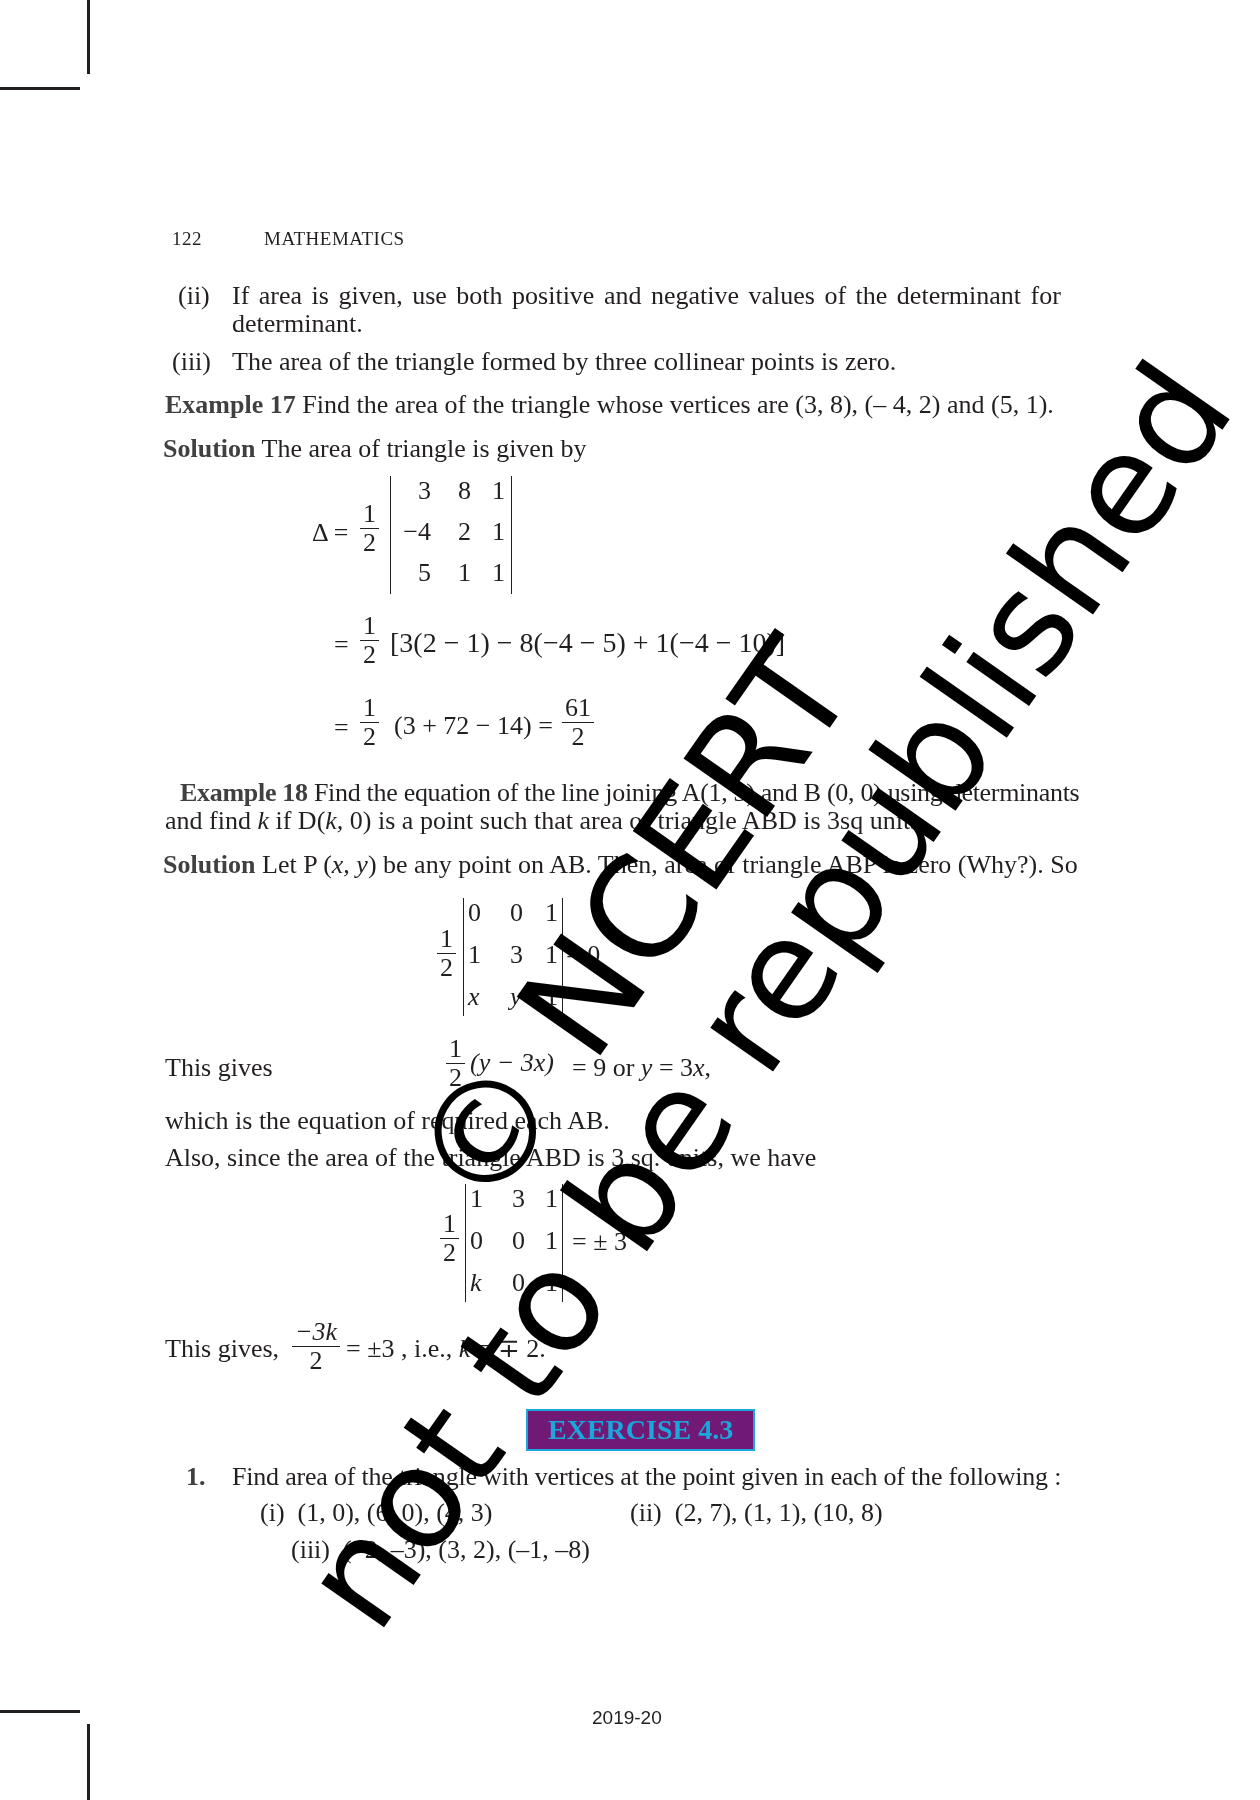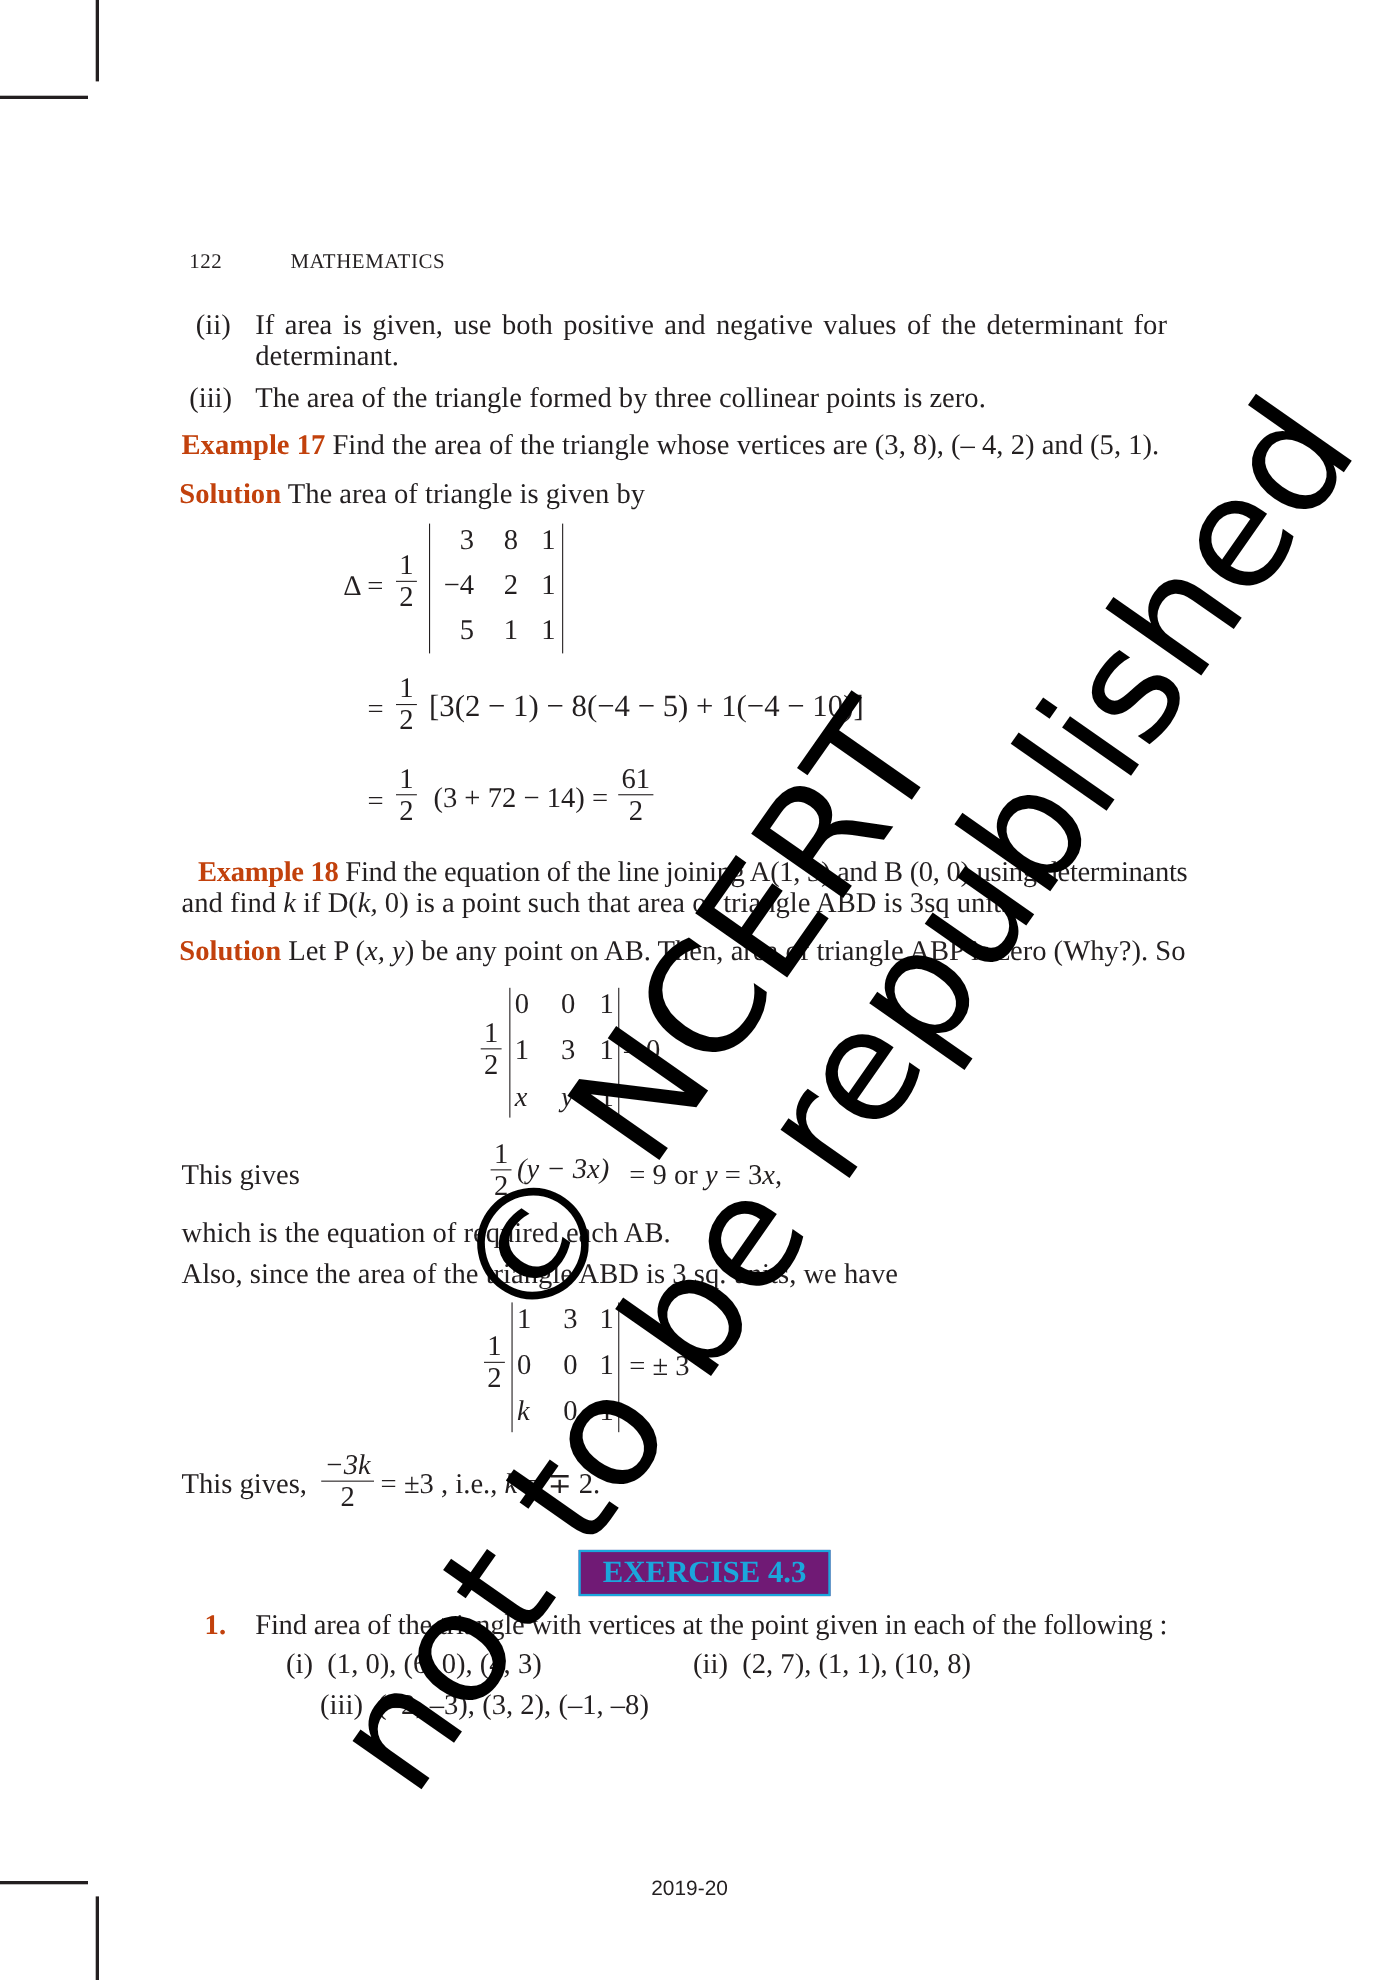--- a/index.html
+++ b/index.html
@@ -1,20 +1,20 @@
 <!DOCTYPE html>
 <html><head>
 <meta charset="utf-8">
 <style>
   html, body { margin:0; padding:0; }
   body { width:1260px; height:1800px; position:relative; background:#ffffff; overflow:hidden;
          font-family:"Liberation Serif", serif; color:#231f20; }
   .abs { position:absolute; white-space:nowrap; }
   .txt { font-size:26px; line-height:30px; }
-  .blue { color:#c2410c; font-weight:bold; }
+  .blue { color:#404040; font-weight:bold; }
   .it { font-style:italic; }
   .crop { position:absolute; background:#231f20; }
   .hdr { font-size:19px; letter-spacing:0.5px; }
   .frac { display:inline-flex; flex-direction:column; align-items:center; vertical-align:middle; font-size:26px; line-height:28px; }
   .frac .num { padding:0 3px; border-bottom:1.5px solid #231f20; }
   .det { position:absolute; border-left:1.5px solid #231f20; border-right:1.5px solid #231f20; }
   .cell { position:absolute; font-size:26px; line-height:30px; text-align:right; }
   .exbox { position:absolute; border:2px solid #1ba6dc; background:#701a75; color:#1ba6dc; font-weight:bold; font-size:28px; line-height:38px; padding:0 20px; }
   .footer { font-family:"Liberation Sans", sans-serif; font-size:19px; }
   .wm { position:absolute; font-family:"DejaVu Sans", sans-serif; color:#000; font-size:140px; line-height:140px; white-space:nowrap; transform-origin:0 0; }

